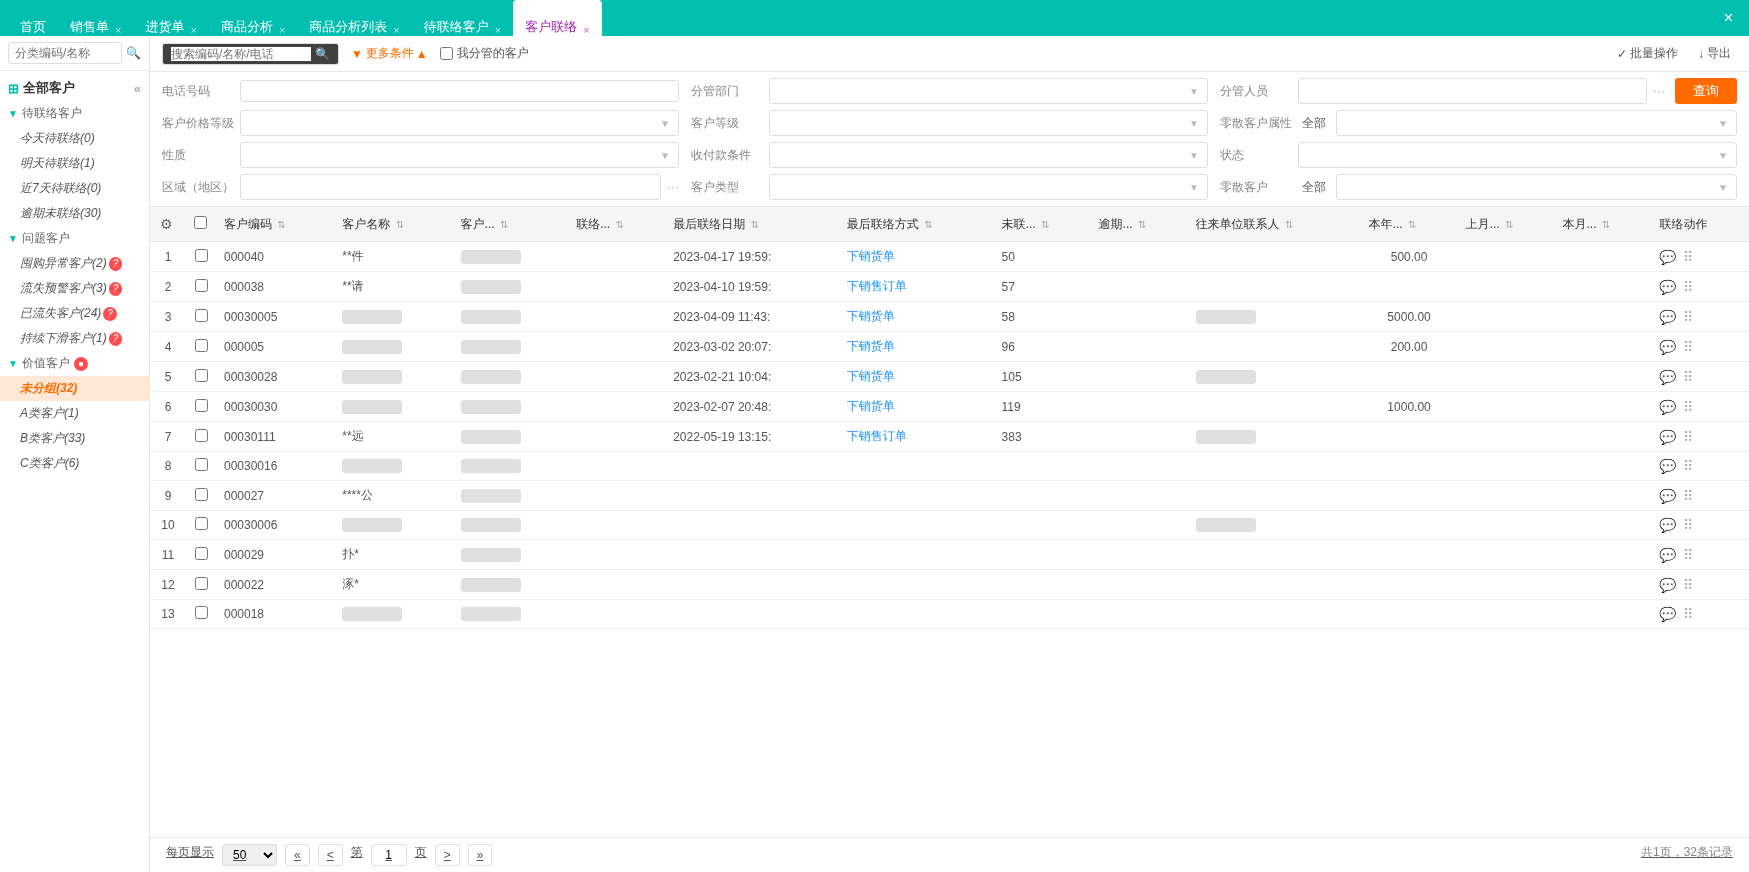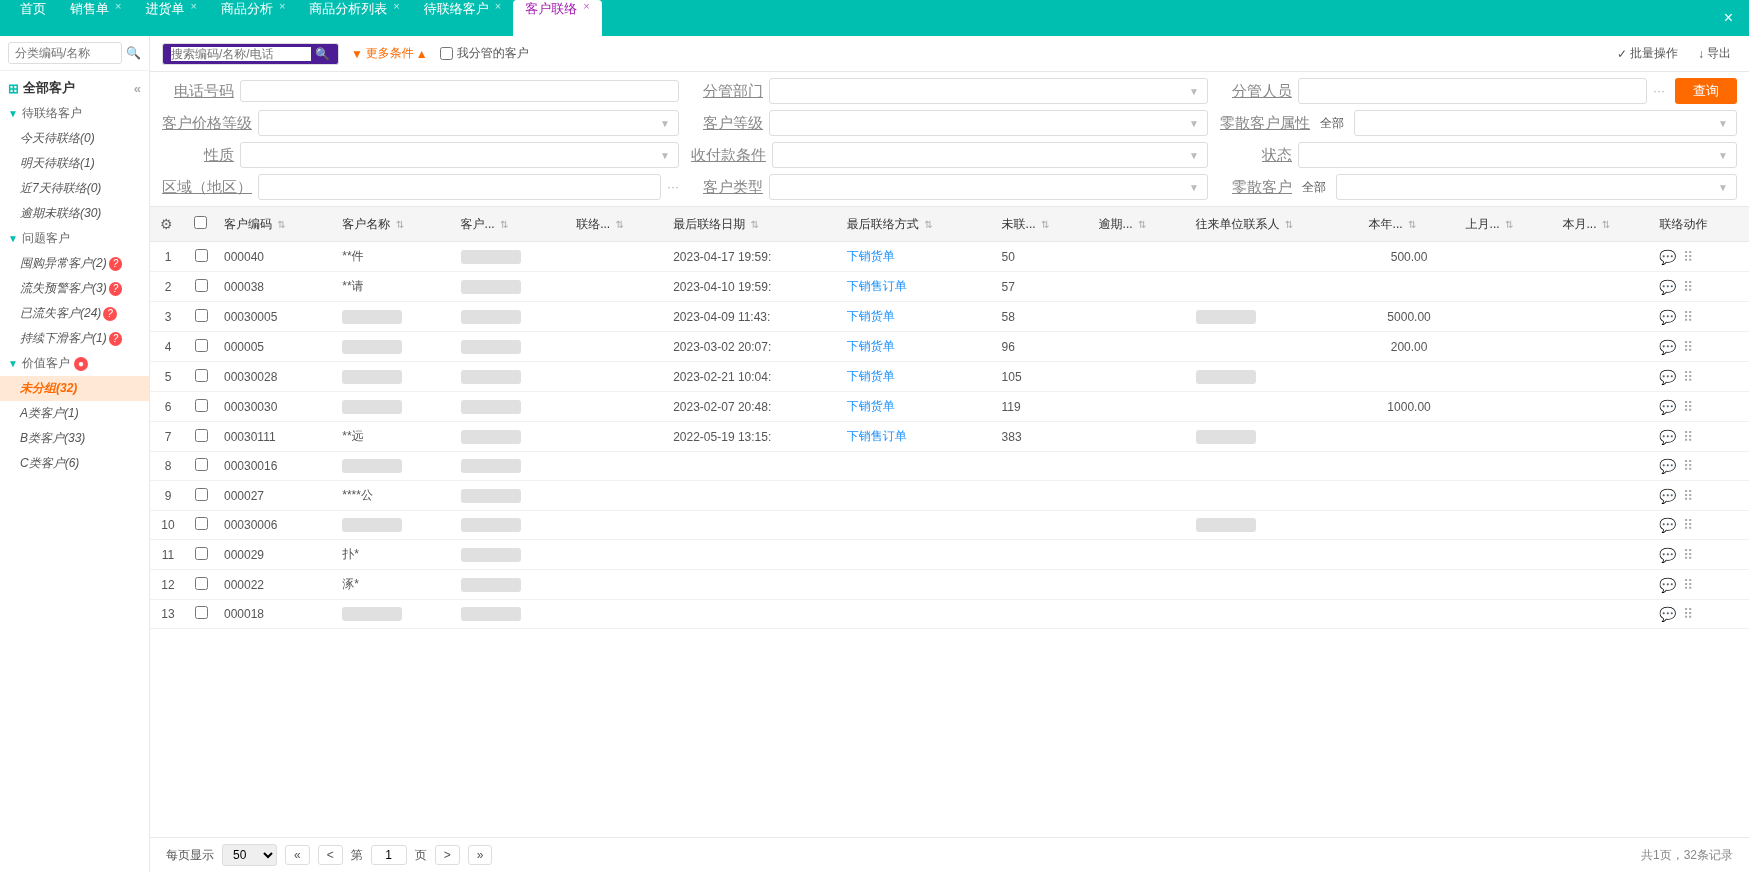--- a/index.html
+++ b/index.html
@@ -4,21 +4,21 @@
   <style>
     * { box-sizing: border-box; margin: 0; padding: 0; }
     body { font-family: "Microsoft YaHei", Arial, sans-serif; font-size: 12px; background: #f5f5f5; color: #333; overflow: hidden; }
 
     
     .top-nav {
       display: flex; align-items: center;
       background: #00bfb0; height: 36px; padding: 0 8px;
     }
     .top-nav .tab {
-      display: flex; align-items: flex-start; padding: 0 12px; height: 36px;
+      display: flex; align-items: flex-end; padding: 0 12px; height: 36px;
       color: #fff; font-size: 13px; cursor: pointer; position: relative;
       white-space: nowrap;
     }
     .top-nav .tab.active {
       background: #fff; color: #a21caf; border-radius: 4px 4px 0 0;
     }
     .top-nav .tab .close-icon {
       margin-left: 6px; font-size: 11px; opacity: 0.7;
     }
     .top-nav .close-btn {
@@ -72,21 +72,21 @@
     .content { flex: 1; display: flex; flex-direction: column; overflow: hidden; }
 
     
     .filter-bar {
       background: #fff; padding: 6px 12px;
       border-bottom: 1px solid #e8e8e8;
       display: flex; align-items: center; gap: 12px; flex-wrap: wrap;
     }
     .filter-search {
       display: flex; align-items: flex-end; border: 1px solid #ddd;
-      border-radius: 3px; padding: 3px 8px; background: #4c1d95;
+      border-radius: 3px; padding: 3px 8px; background: #404040;
     }
     .filter-search input { border: none; outline: none; font-size: 12px; width: 140px; }
     .filter-search .s-icon { color: #aaa; margin-left: 4px; }
     .more-conditions {
       display: flex; align-items: center; color: #ff6a00; cursor: pointer; font-size: 12px;
     }
     .more-conditions .filter-icon { margin-right: 3px; }
     .my-customers { display: flex; align-items: center; gap: 4px; font-size: 12px; color: #555; cursor: pointer; }
     .my-customers input[type=checkbox] { cursor: pointer; }
     .top-actions { margin-left: auto; display: flex; gap: 8px; }
@@ -124,21 +124,21 @@
 
     .gear-icon-btn {
       background: none; border: none; cursor: pointer; color: #666; font-size: 14px; padding: 2px;
     }
     .actions-cell { display: flex; gap: 6px; align-items: center; }
     .action-icon { color: #aaa; cursor: pointer; font-size: 14px; }
 
     
     .table-footer {
       background: #fff; border-top: 1px solid #e8e8e8;
-      display: flex; align-items: center; padding: 6px 16px; gap: 8px; font-size: 12px; color: #555;
+      display: flex; padding: 6px 16px; gap: 8px; font-size: 12px; color: #555; text-decoration: underline;
     }
     .page-size-label { color: #555; }
     .page-size-select {
       border: 1px solid #ddd; border-radius: 3px; padding: 2px 6px; font-size: 12px; cursor: pointer;
     }
     .page-btn {
       border: 1px solid #ddd; border-radius: 3px; padding: 2px 8px;
       background: #fff; cursor: pointer; font-size: 12px; color: #555;
     }
     .total-count { margin-left: auto; color: #888; }
@@ -149,21 +149,21 @@
     .adv-filter-wrap {
       background: #fff; border-bottom: 1px solid #e8e8e8; padding: 6px 12px;
     }
     .adv-grid {
       display: grid; grid-template-columns: 1fr 1fr 1fr; gap: 6px 12px;
     }
     .adv-row {
       display: flex; align-items: center; gap: 6px;
     }
     .adv-label {
-      min-width: 72px; text-align: right; color: #888; font-size: 15px; white-space: nowrap; text-decoration: underline;
+      min-width: 72px; text-align: left; color: #888; font-size: 12px; white-space: nowrap;
     }
     .adv-field {
       flex: 1; display: flex; align-items: center;
       border: 1px solid #ddd; border-radius: 3px; padding: 3px 8px;
       background: #fff; font-size: 12px; cursor: pointer; min-height: 26px;
     }
     .adv-field .adv-arrow { margin-left: auto; color: #bbb; font-size: 10px; }
     .orange-btn {
       background: #ff6a00; color: #fff; border: none; border-radius: 3px;
       padding: 4px 18px; font-size: 13px; cursor: pointer; font-weight: normal;

